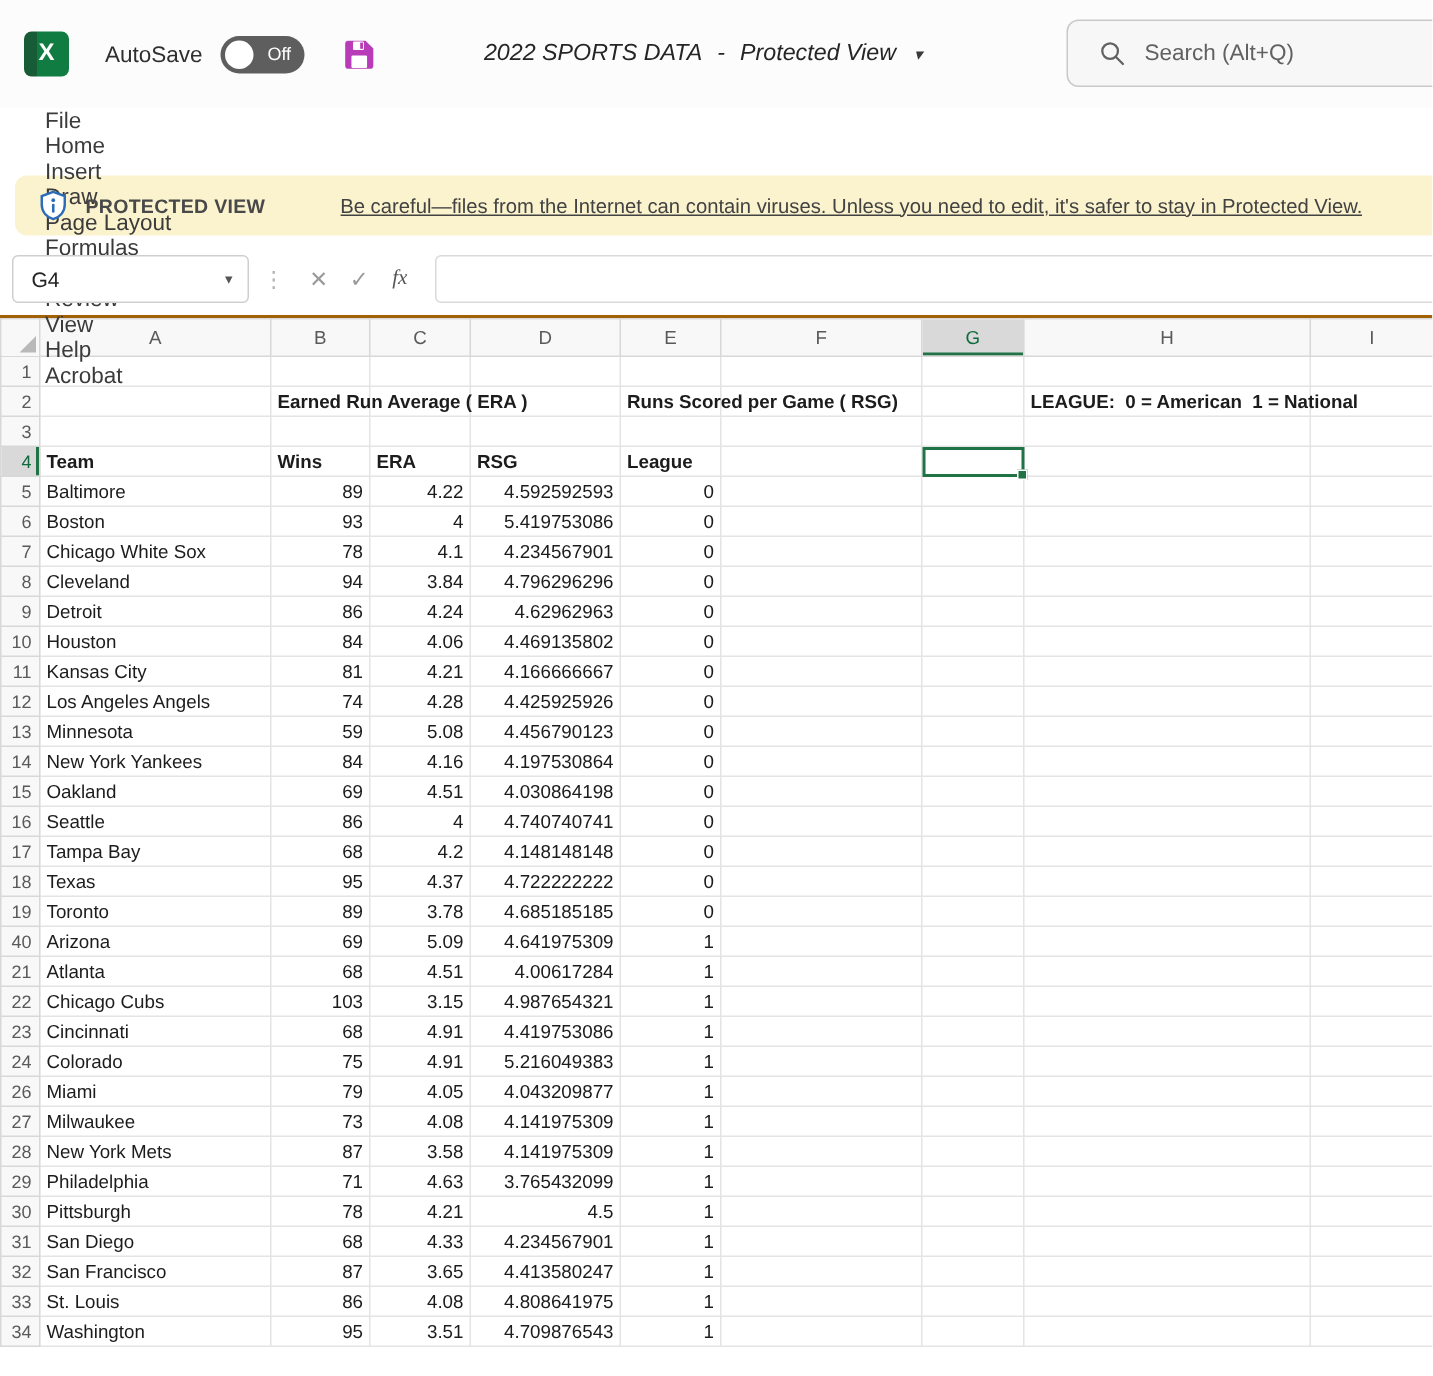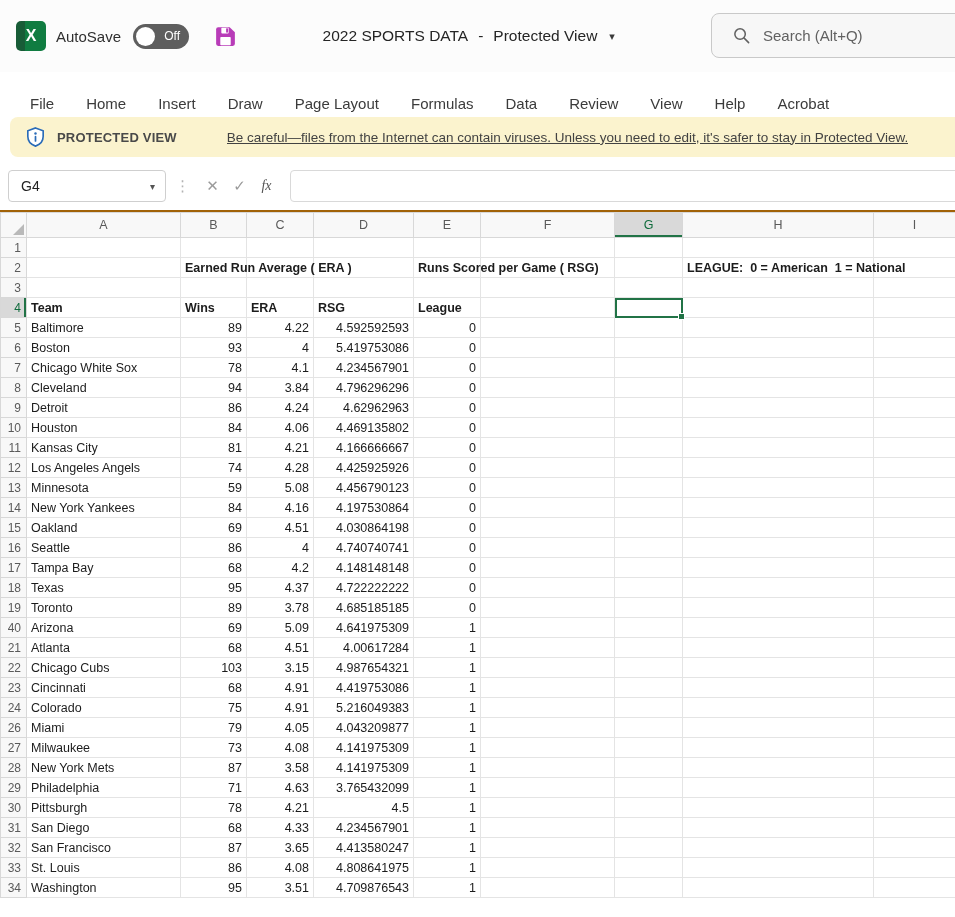--- a/index.html
+++ b/index.html
@@ -5,34 +5,34 @@
   * { margin:0; padding:0; box-sizing:border-box; }
   html,body { width:955px; height:917px; overflow:hidden; background:#fff;
     font-family:"Liberation Sans", sans-serif; }
   .app { width:955px; height:917px; overflow:hidden; background:#fff; position:relative; }
 
   
   .titlebar { height:72px; background:#fcfcfc; display:flex; align-items:center; padding-left:16px; position:relative; }
   .xl-icon { width:30px; height:30px; border-radius:5px; flex:0 0 auto;
     background:linear-gradient(to right,#185C37 0 30%,#107C41 30%);
     color:#fff; font-weight:700; font-size:16px; display:flex; align-items:center; justify-content:center; }
-  .autosave { margin-left:10px; font-size:15px; color:#2f2f2f; }
+  .autosave { margin-left:24px; font-size:15px; color:#2f2f2f; }
   .toggle { margin-left:12px; width:56px; height:25px; border-radius:13px; background:#5e5e5e; position:relative; flex:0 0 auto; }
   .toggle .knob { position:absolute; left:3px; top:3px; width:19px; height:19px; border-radius:50%; background:#fff; }
   .toggle .tg-label { position:absolute; right:9px; top:50%; transform:translateY(-50%); color:#fff; font-size:12px; }
   .save { margin-left:24px; display:flex; align-items:center; }
   .doc-title { position:absolute; left:50%; top:50%; transform:translate(-53%,-50%);
-    display:flex; align-items:center; gap:10px; font-size:15.5px; color:#252525; white-space:nowrap; }
+    display:flex; align-items:center; gap:10px; font-size:15.5px; color:#252525; white-space:nowrap;font-style:italic; }
   .doc-title .caret { font-size:11px; color:#3a3a3a; margin-left:2px; }
   .searchbox { position:absolute; right:-14px; top:13px; width:258px; height:45px; background:#f7f7f7;
     border:1px solid #c9c9c9; border-radius:8px; display:flex; align-items:center; padding-left:20px; gap:12px; }
   .searchbox span { color:#616161; font-size:15px; }
 
   
-  .menubar { height:40px; display:flex; align-items:flex-end; padding-left:14px; background:#fff; }
+  .menubar { height:40px; display:flex; align-items:flex-start; padding-left:14px; background:#fff;flex-direction:column; }
   .menu-item { padding:0 16px; font-size:15px; color:#3b3b3b; white-space:nowrap; }
 
   
   .pv-wrap { height:50px; padding:5px 0 5px 10px; background:#fff; }
   .pv-bar { height:40px; width:958px; background:#FBF3CE; border-radius:8px; display:flex; align-items:center;
     padding:0 14px; gap:10px; overflow:hidden; white-space:nowrap; }
   .pv-shield { display:flex; align-items:center; flex:0 0 auto; }
   .pv-label { font-weight:700; font-size:13px; color:#494949; letter-spacing:0.2px; flex:0 0 auto; }
   .pv-msg { font-size:13.5px; color:#424242; text-decoration:underline; overflow:hidden;margin-left:40px; }
 

